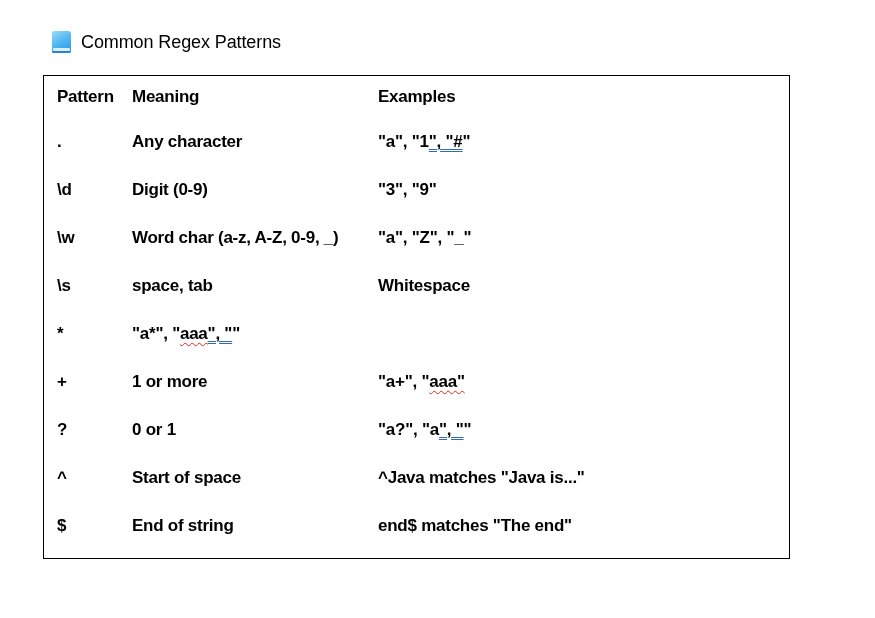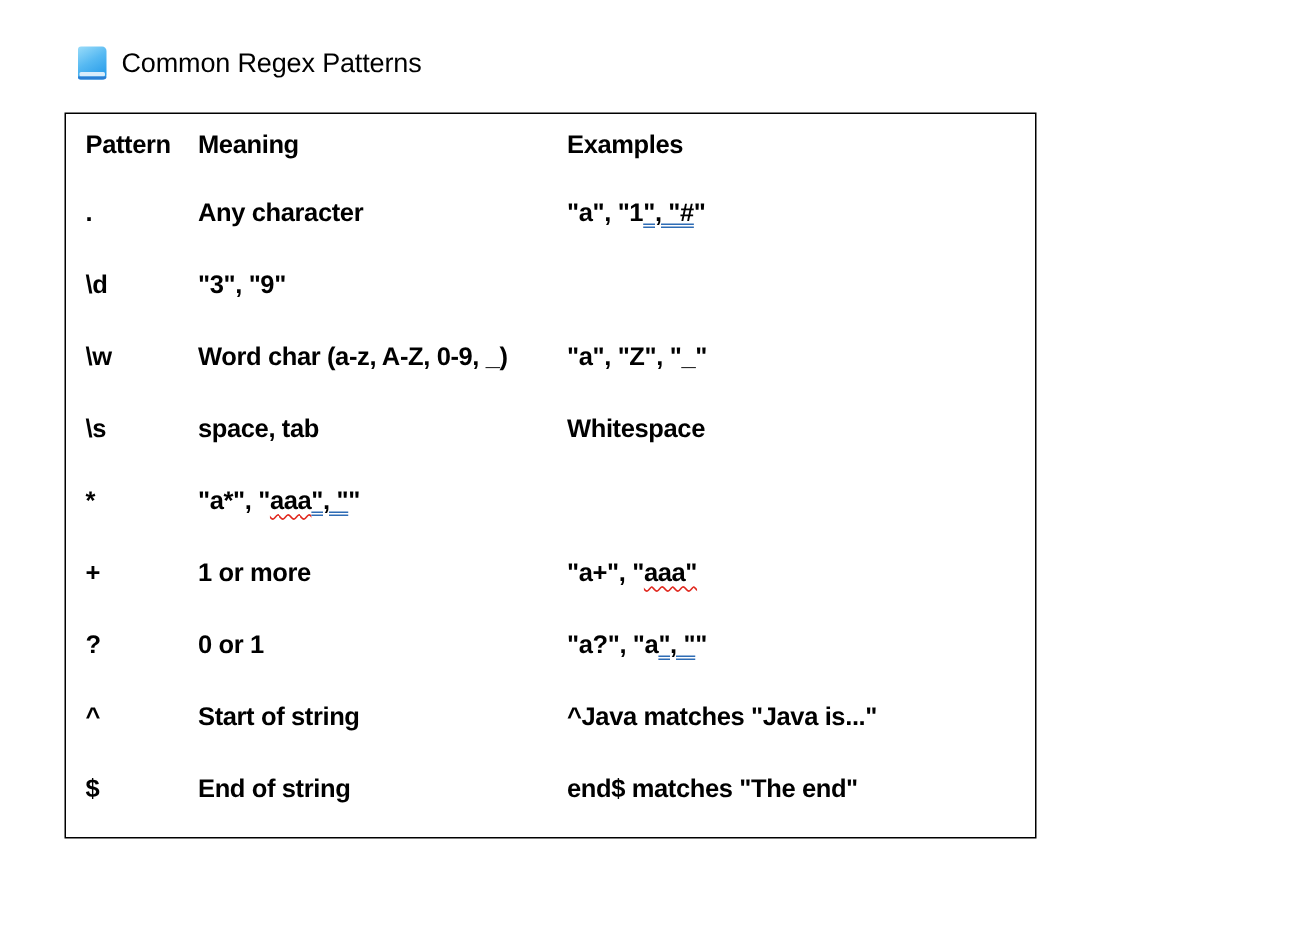--- a/index.html
+++ b/index.html
@@ -54,21 +54,21 @@
     font-weight: 400;
     letter-spacing: -0.1px;
     white-space: nowrap;
   }
 
   
   .regex-table {
     position: absolute;
     left: 43px;
     top: 75px;
-    width: 648px;
+    width: 747px;
     box-sizing: border-box;
     border: 1.5px solid var(--table-border, #000);
     background: #fff;
     padding: 0 4px 8px 13px;
   }
   .trow {
     display: grid;
     grid-template-columns: 75px 246px auto;
     height: 48px;
     align-items: center;
@@ -117,20 +117,21 @@
     <div class="cell">Examples</div>
   </div>
   <div>
       <div class="trow">
         <div class="cell"><span>.</span></div>
         <div class="cell">Any character</div>
         <div class="cell"><span>"a", "1</span><span class="u-blue-double">", "#</span><span>"</span></div>
       </div>
       <div class="trow">
         <div class="cell"><span>\d</span></div>
+        <div class="cell">Digit (0-9)</div>
         <div class="cell"><span>"3", "9"</span></div>
       </div>
       <div class="trow">
         <div class="cell"><span>\w</span></div>
         <div class="cell">Word char (a-z, A-Z, 0-9, _)</div>
         <div class="cell"><span>"a", "Z", "_"</span></div>
       </div>
       <div class="trow">
         <div class="cell"><span>\s</span></div>
         <div class="cell"><span>space, tab</span></div>
@@ -145,21 +146,21 @@
         <div class="cell">1 or more</div>
         <div class="cell"><span>"a+", "</span><span class="u-red-squiggle">aaa"</span></div>
       </div>
       <div class="trow">
         <div class="cell"><span>?</span></div>
         <div class="cell">0 or 1</div>
         <div class="cell"><span>"a?", "a</span><span class="u-blue-double">", "</span><span>"</span></div>
       </div>
       <div class="trow">
         <div class="cell"><span>^</span></div>
-        <div class="cell">Start of string</div>
+        <div class="cell">Start of space</div>
         <div class="cell"><span>^Java matches "Java is..."</span></div>
       </div>
       <div class="trow">
         <div class="cell"><span>$</span></div>
         <div class="cell">End of string</div>
         <div class="cell"><span>end$ matches "The end"</span></div>
       </div>
     </div>
 </div>
 

